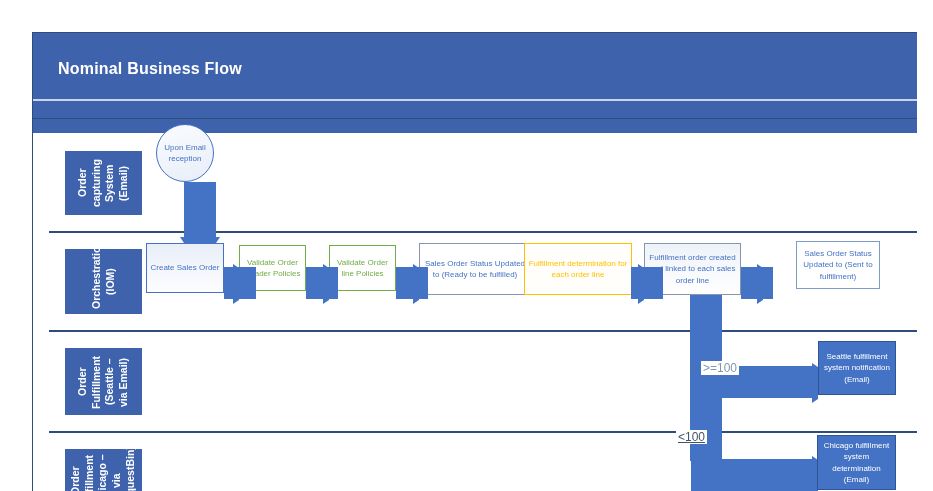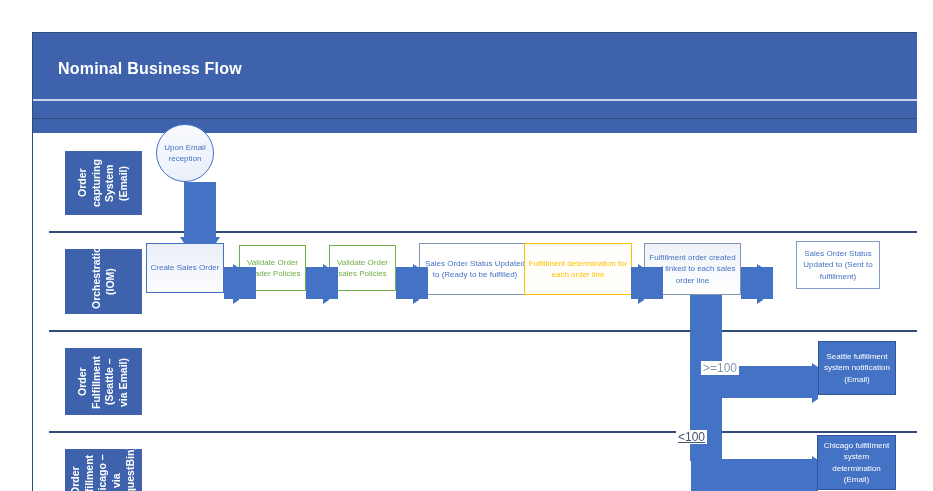--- a/index.html
+++ b/index.html
@@ -110,21 +110,21 @@
 
   <div class="overlay">
 
     <div class="node n-start">Upon Email reception</div>
 
     <div class="v-line" style="left:151px; top:149px; height:55px;"></div>
     <div class="arr-d" style="left:147px; top:204px;"></div>
 
     <div class="node n-create">Create Sales Order</div>
     <div class="node n-vhead">Validate Order Header Policies</div>
-    <div class="node n-vline">Validate Order sales Policies</div>
+    <div class="node n-vline">Validate Order line Policies</div>
     <div class="node n-ready">Sales Order Status Updated to (Ready to be fulfilled)</div>
     <div class="node n-fdet">Fulfillment determination for each order line</div>
     <div class="node n-ford">Fulfillment order created and linked to each sales order line</div>
     <div class="node n-sent">Sales Order Status Updated to (Sent to fulfillment)</div>
 
     <div class="h-line" style="left:191px; top:234px; width:9px;"></div>
     <div class="arr-r" style="left:200px; top:231px;"></div>
 
     <div class="h-line" style="left:273px; top:234px; width:17px;"></div>
     <div class="arr-r" style="left:290px; top:231px;"></div>

